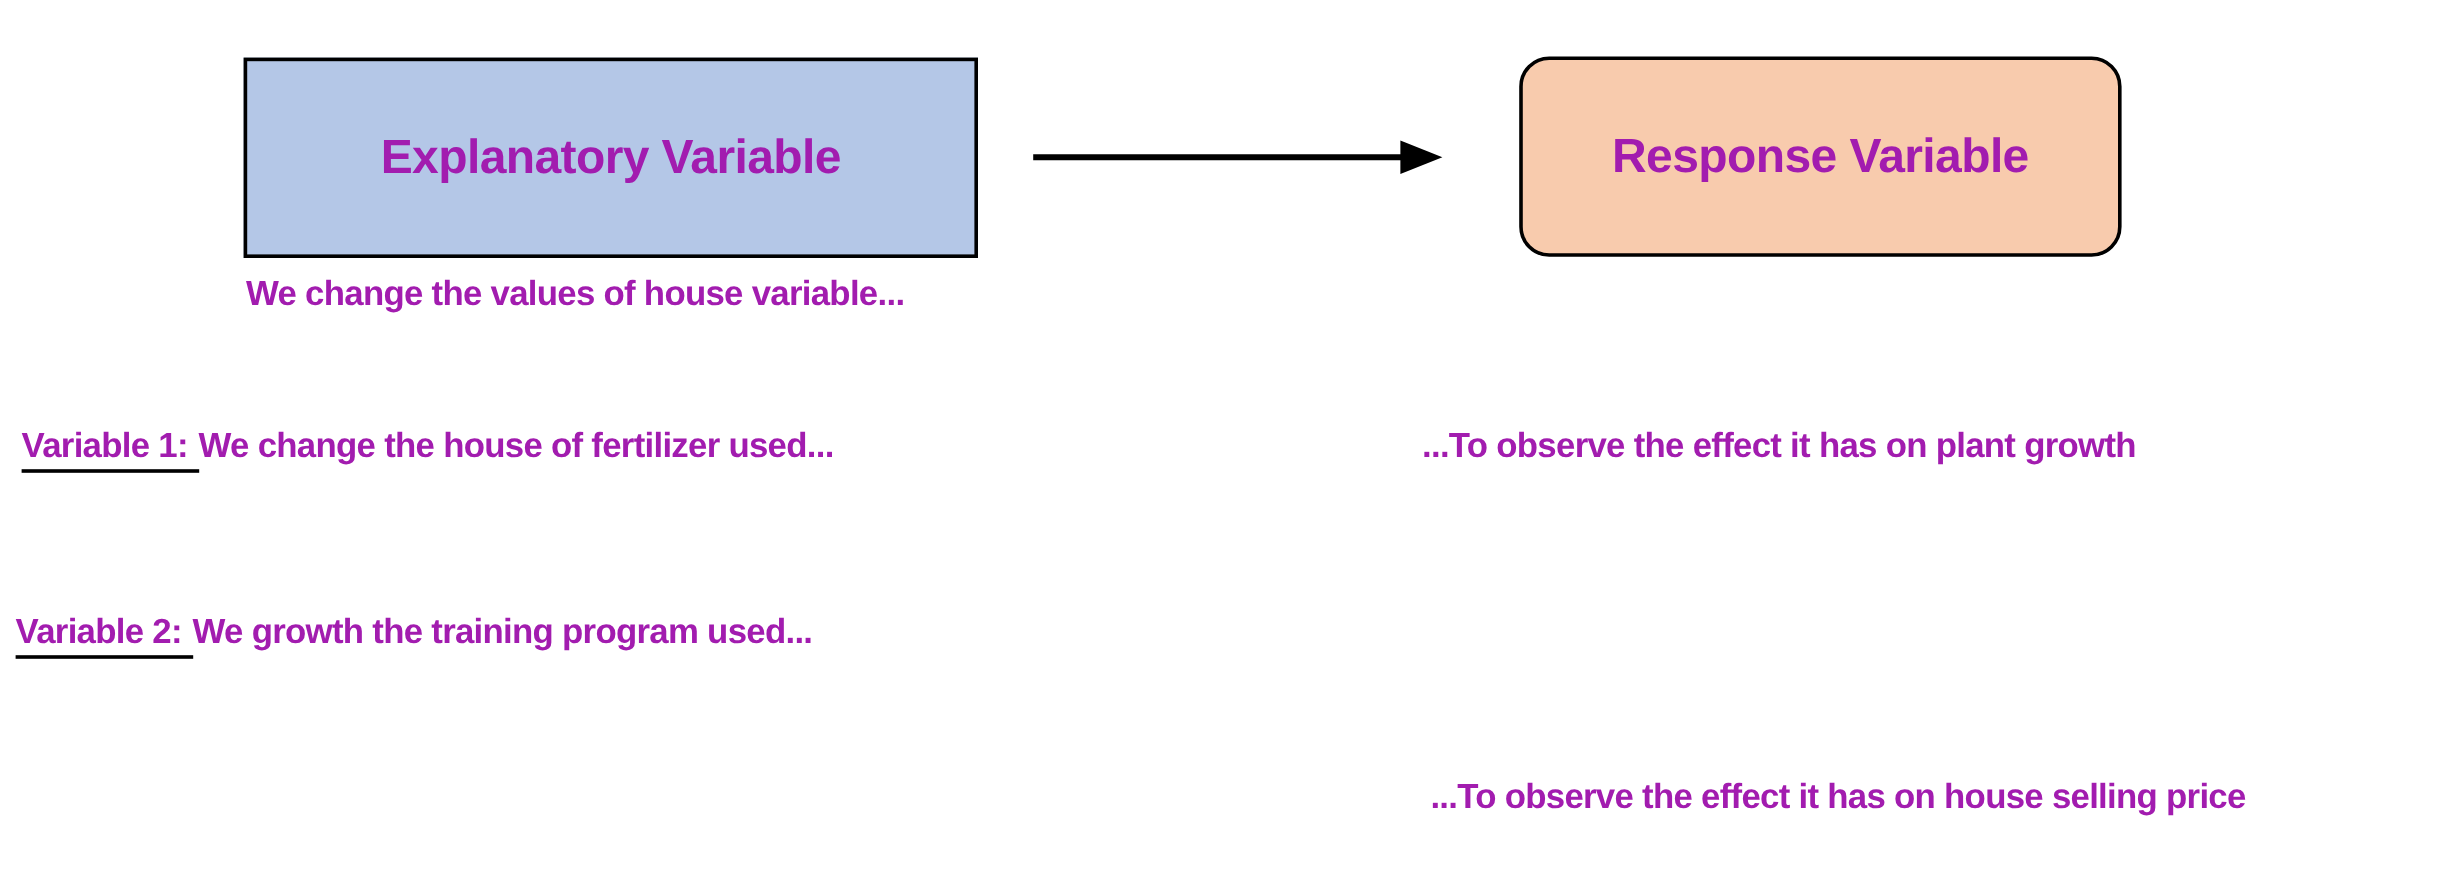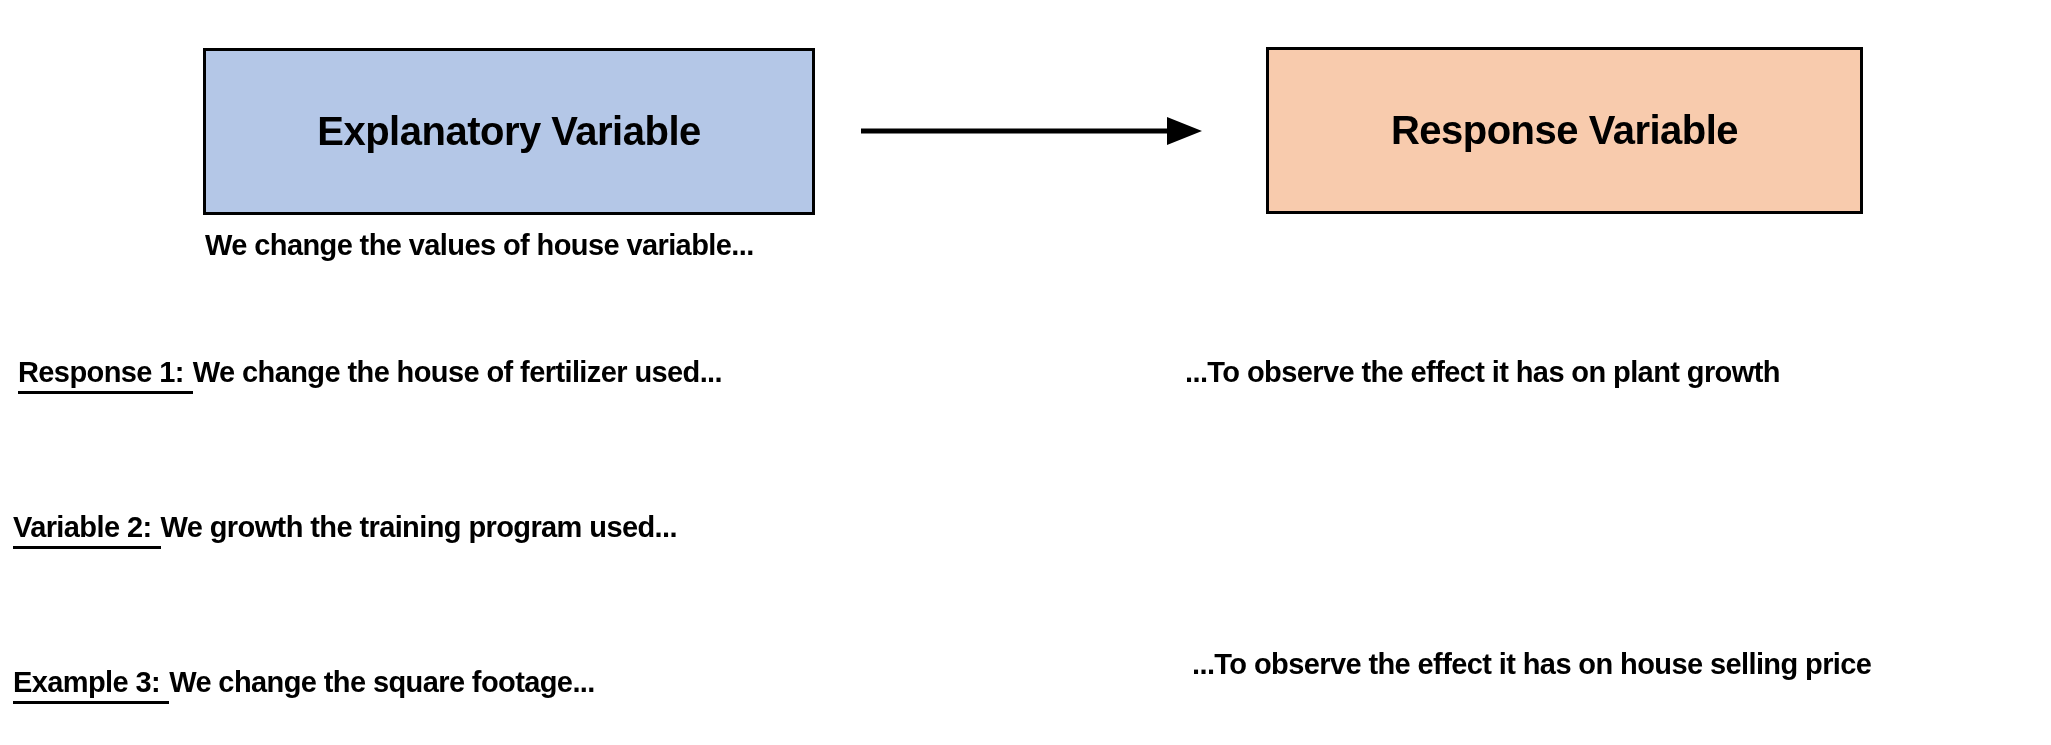--- a/index.html
+++ b/index.html
@@ -7,21 +7,21 @@
     padding: 0;
     background: #ffffff;
   }
   .canvas {
     position: relative;
     width: 2051px;
     height: 745px;
     background: #ffffff;
     overflow: hidden;
     font-family: "Liberation Sans", sans-serif;
-    color: #000000;
+    color: #a21caf;
   }
   .box {
     position: absolute;
     border: 3px solid #000000;
     display: flex;
     align-items: center;
     justify-content: center;
     box-sizing: border-box;
     font-size: 40px;
     font-weight: bold;
@@ -31,23 +31,24 @@
   .box-explanatory {
     left: 203px;
     top: 48px;
     width: 612px;
     height: 167px;
     background: #b4c7e7;
   }
   .box-response {
     left: 1266px;
     top: 47px;
-    width: 597px;
+    width: 502px;
     height: 167px;
     background: #f8cbad;
+    border-radius: 25px;
   }
   .arrow-svg {
     position: absolute;
     left: 858px;
     top: 108px;
     width: 345px;
     height: 46px;
   }
   .txt {
     position: absolute;
@@ -87,26 +88,23 @@
   </svg>
 
   <div class="box box-response" style="background-color: rgb(248, 203, 173);">
     <span>Response Variable</span>
   </div>
 
   <div class="txt cap-left">We change the values of house variable...</div>
 
 
   <div class="txt ex1-left">
-    <span class="example-label">Response 1:</span><span>We change the house of fertilizer used...</span>
+    <span class="example-label">Variable 1:</span><span>We change the house of fertilizer used...</span>
   </div>
   <div class="txt ex1-right">...To observe the effect it has on plant growth</div>
 
   <div class="txt ex2-left">
     <span class="example-label">Variable 2:</span><span>We growth the training program used...</span>
   </div>
 
-  <div class="txt ex3-left">
-    <span class="example-label">Example 3:</span><span>We change the square footage...</span>
-  </div>
   <div class="txt ex3-right">...To observe the effect it has on house selling price</div>
 
 </div>
 
 </body></html>

